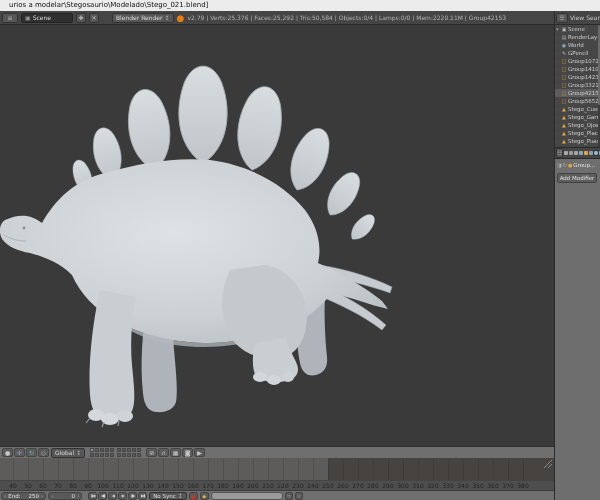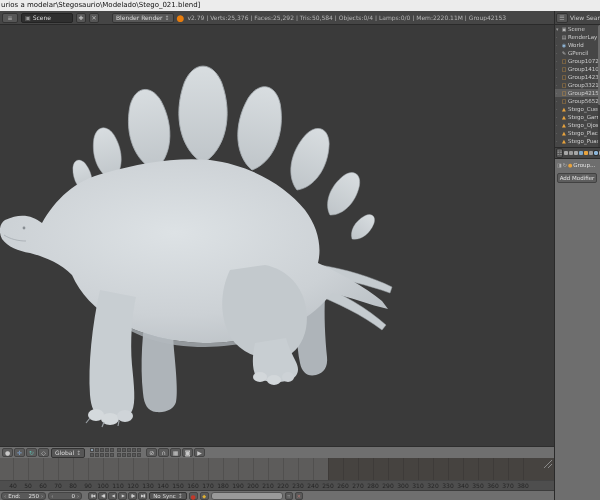--- a/index.html
+++ b/index.html
@@ -3,21 +3,21 @@
 <meta charset="utf-8">
 <style>
   * { margin:0; padding:0; box-sizing:border-box; }
   html,body { width:600px; height:500px; overflow:hidden; }
   body { font-family:"DejaVu Sans","Liberation Sans",sans-serif; font-size:7px; color:#cfcfcf;
          background:#3a3a3a; position:relative; }
   .abs { position:absolute; }
 
   
   #titlebar { left:0; top:0; width:600px; height:14px; background:#ececec; border-bottom:1px solid #979797;
-              color:#111; font-size:7px; line-height:11px; padding-left:1px; white-space:nowrap; }
+              color:#111; font-size:7px; line-height:11px; padding-left:9px; white-space:nowrap; }
 
   
   #infobar { left:0; top:11px; width:554px; height:14px; background:#454545; border-bottom:1px solid #2a2a2a;
              display:flex; align-items:center; gap:3px; padding:0 2px; }
   .edbtn { width:16px; height:10px; background:#565656; border:1px solid #333; border-radius:2px;
            color:#bbb; font-size:6px; line-height:8px; text-align:center; }
   .field { background:#2f2f2f; border:1px solid #232323; border-radius:2px; height:10px;
            display:flex; align-items:center; gap:2px; padding:0 3px; color:#ddd; font-size:6px; }
   .sqbtn { width:10px; height:10px; background:#565656; border:1px solid #333; border-radius:2px;
            color:#bbb; font-size:6px; line-height:8px; text-align:center; }

